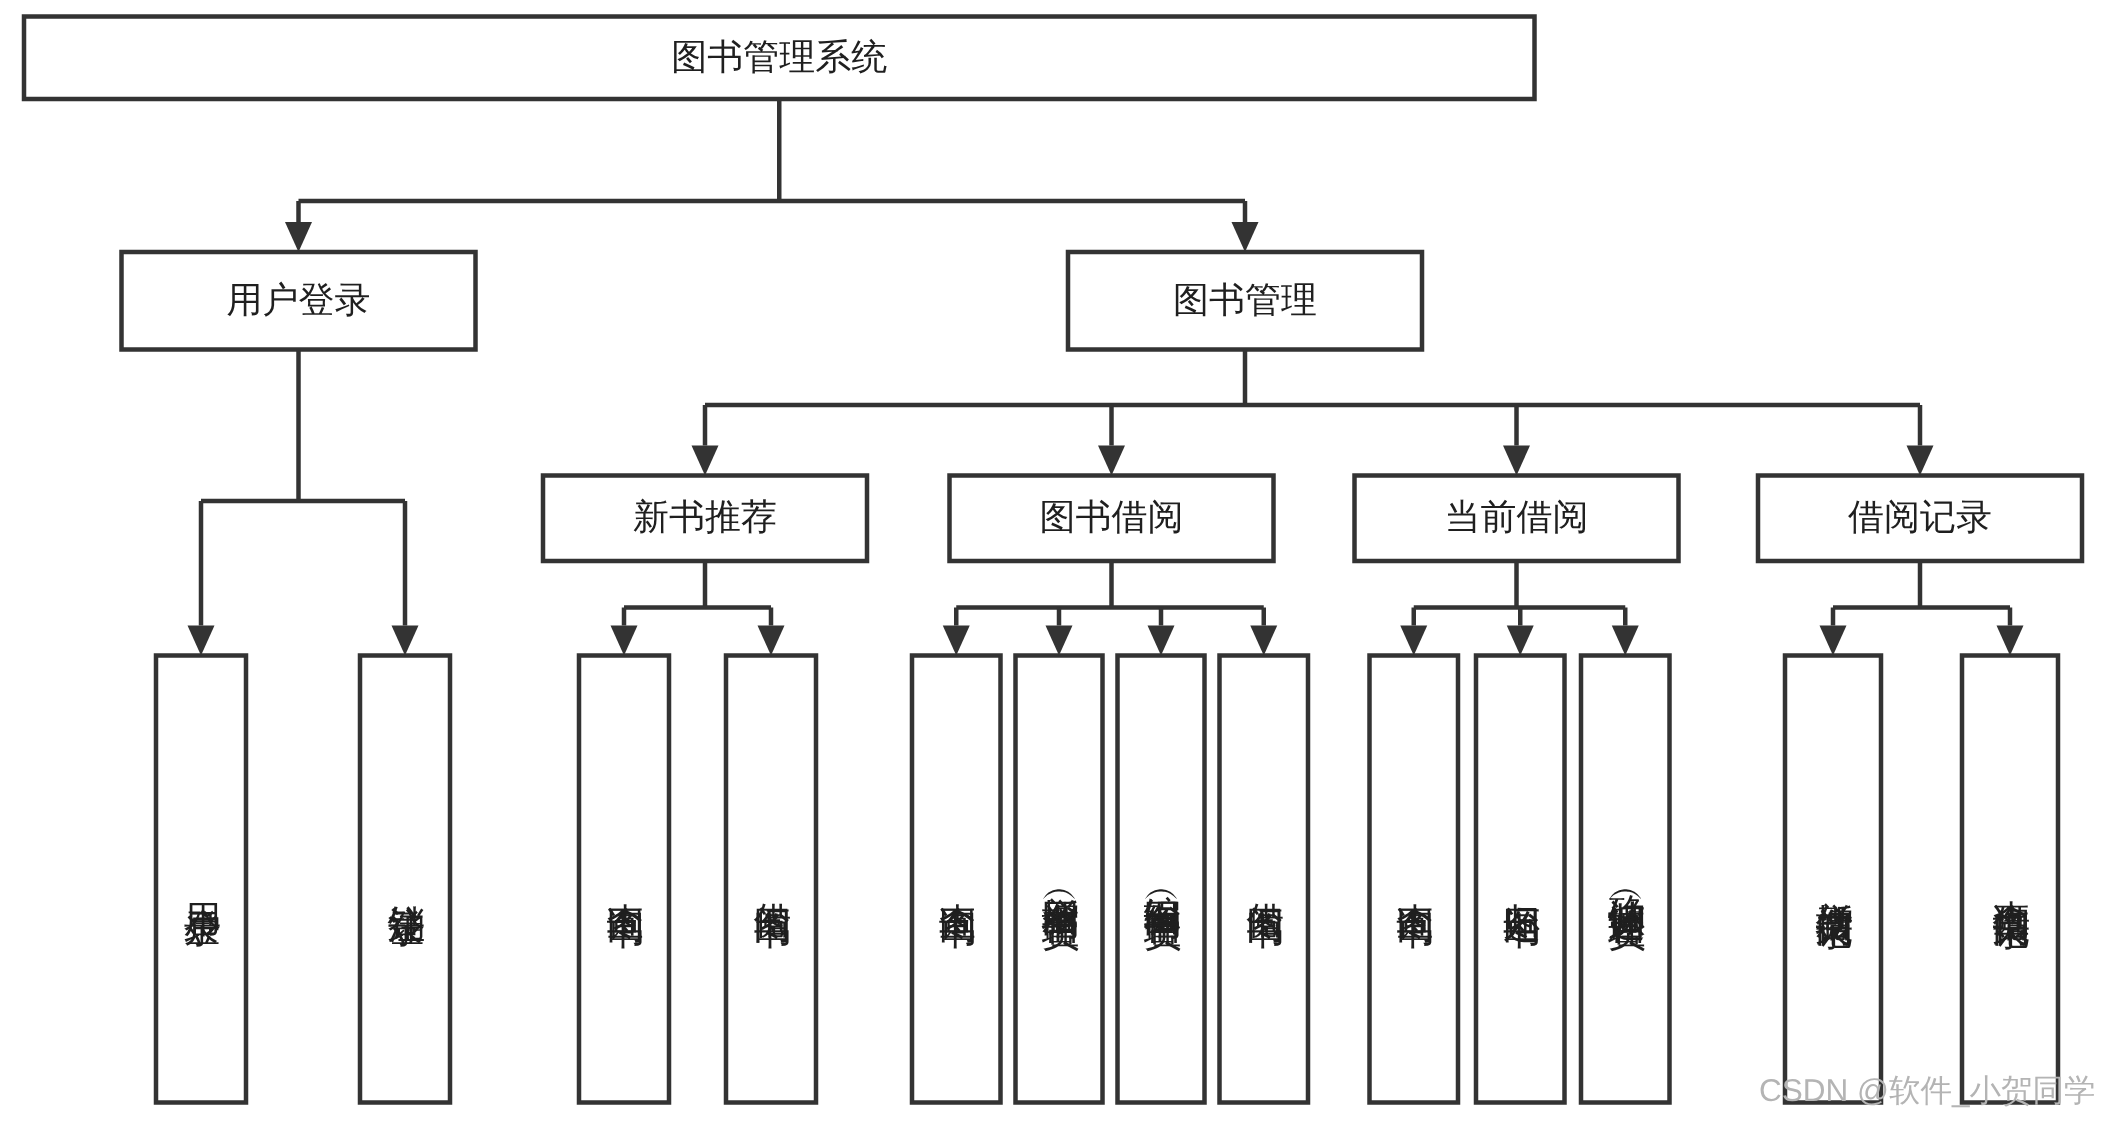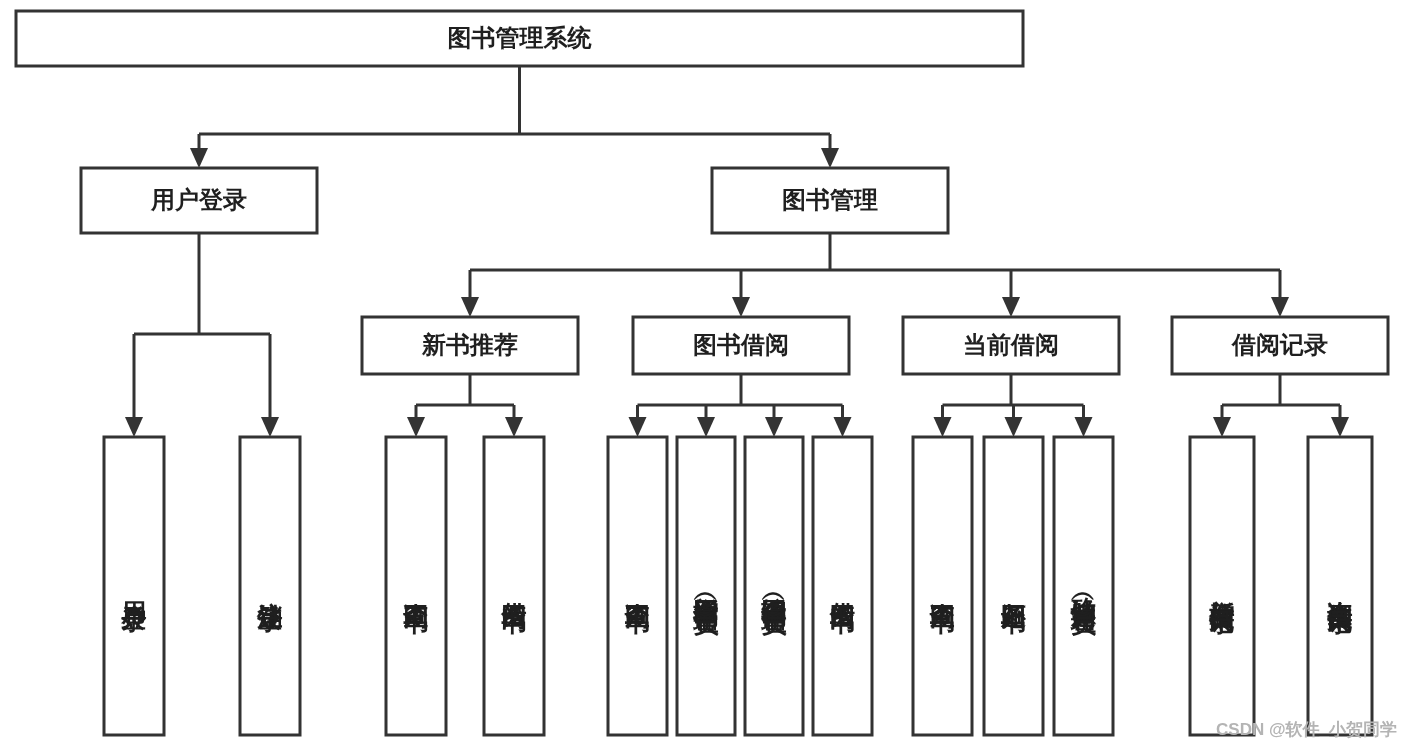--- a/index.html
+++ b/index.html
@@ -13,21 +13,20 @@
     font-family: "Liberation Sans", "DejaVu Sans", sans-serif;
     position: relative;
     overflow: hidden;
   }
   #diagram-root {
     position: absolute;
     left: 0;
     top: 0;
     width: 1405px;
     height: 747px;
-    font-weight: bold;
   }
   .node-box {
     fill: #ffffff;
     stroke: #333333;
     stroke-width: 3;
   }
   .connector {
     stroke: #333333;
     stroke-width: 3;
     fill: none;
@@ -58,21 +57,21 @@
     line-height: 1.08;
     color: #1f1f1f;
     letter-spacing: 2px;
     white-space: nowrap;
   }
   #watermark {
     position: absolute;
     right: 8px;
     bottom: 6px;
     font-family: "Liberation Sans", "DejaVu Sans", sans-serif;
-    font-size: 17px;
+    font-size: 21px;
     color: #b4b4b4;
     white-space: nowrap;
   }
 </style>
 </head>
 <body>
 
 <div id="diagram-root">
   <svg id="diagram-svg" width="1405" height="747" viewBox="0 0 1405 747">
       <g>

